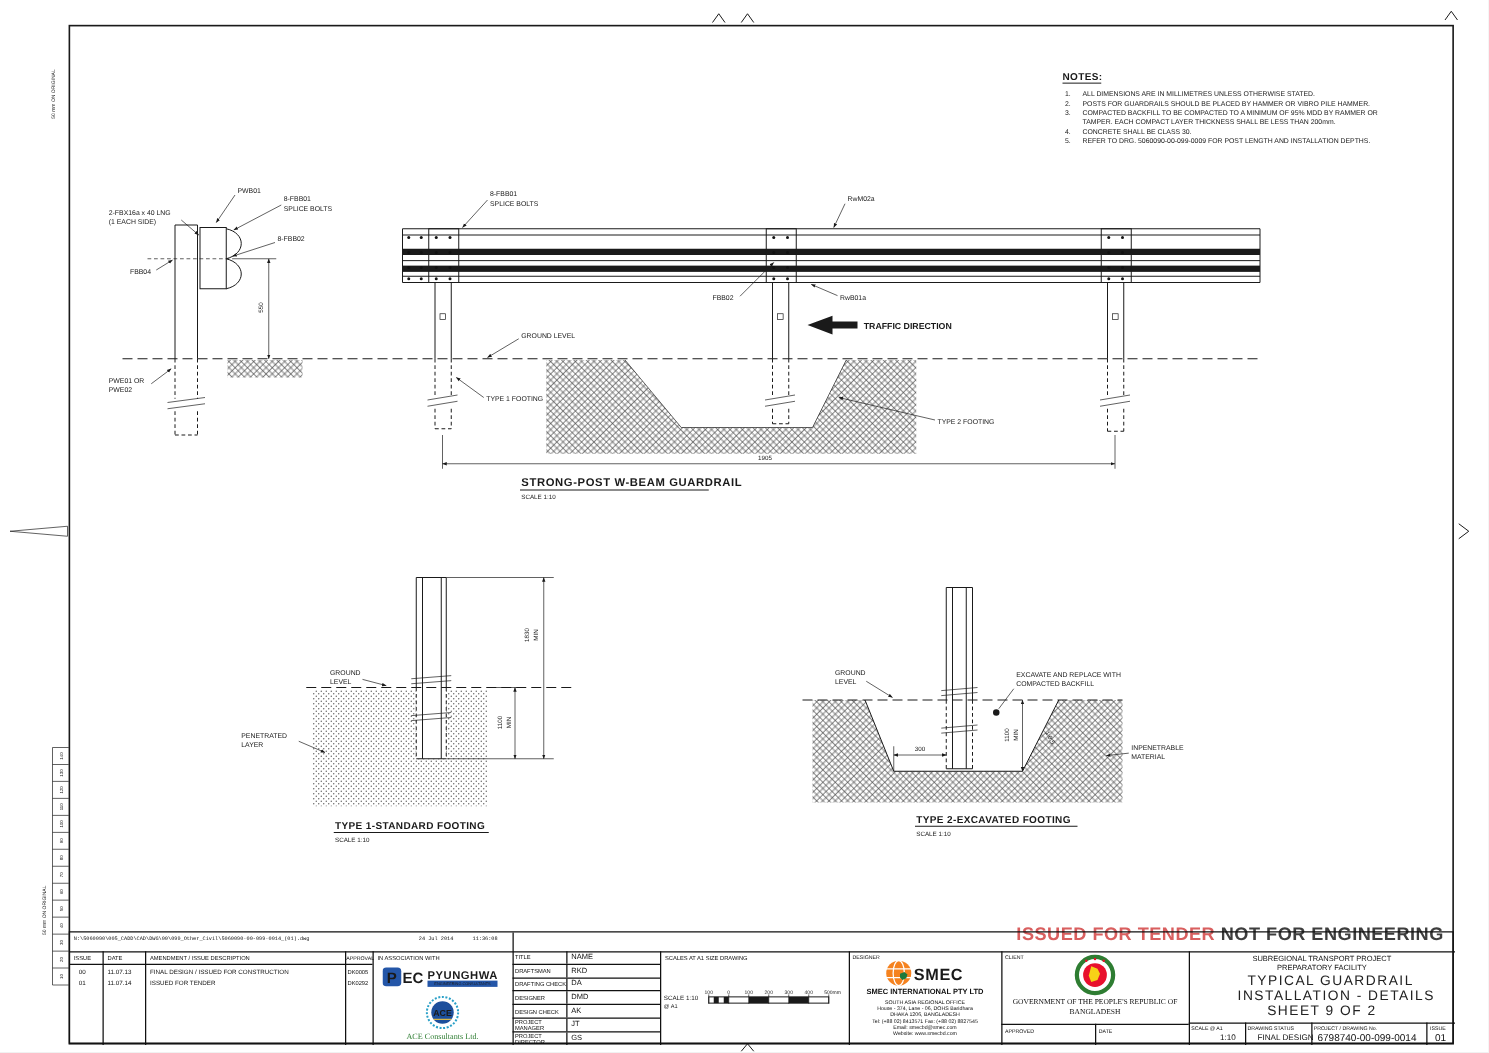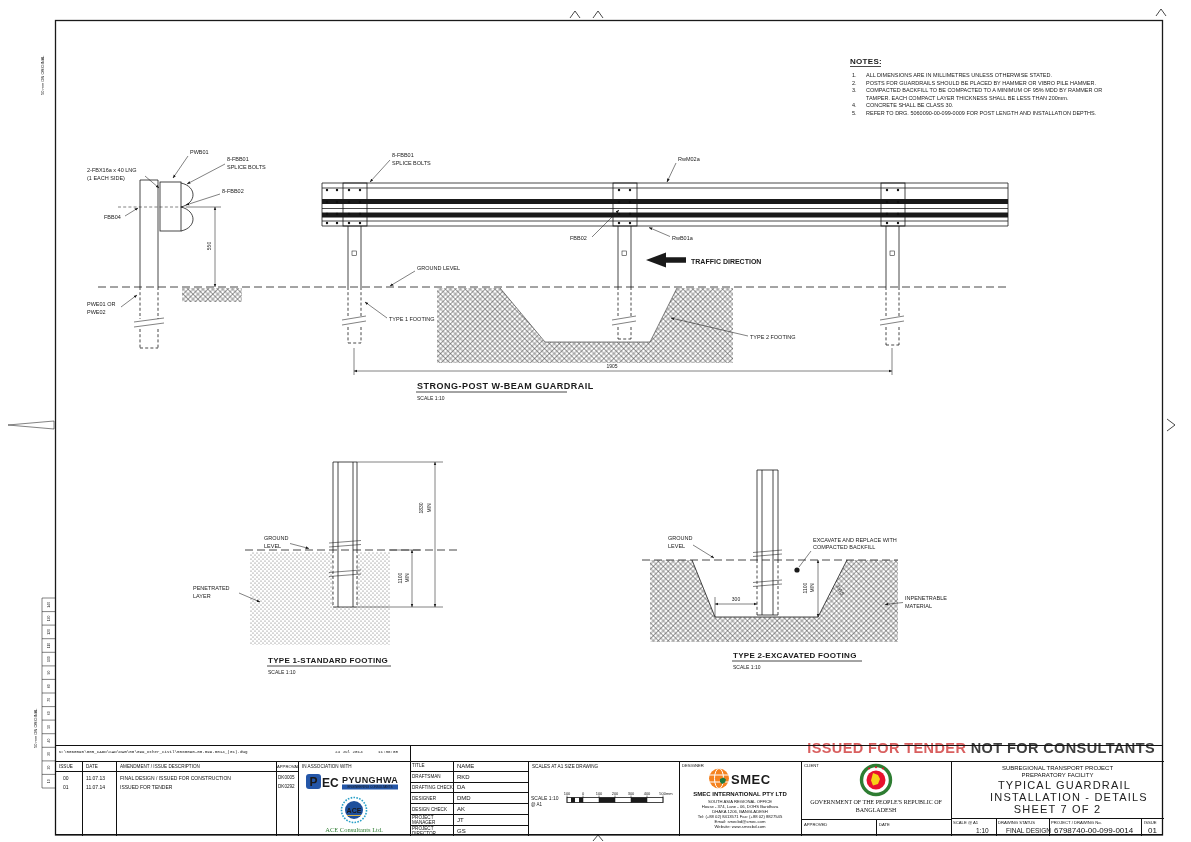--- a/index.html
+++ b/index.html
@@ -314,21 +314,21 @@
     <rect x="571" y="797.5" width="4" height="5" fill="#1a1a1a"></rect>
     <rect x="579" y="797.5" width="4" height="5" fill="#1a1a1a"></rect>
     <rect x="599" y="797.5" width="16" height="5" fill="#1a1a1a"></rect>
     <rect x="631" y="797.5" width="16" height="5" fill="#1a1a1a"></rect>
     <path class="thin" d="M567,795.5 V803 M583,795.5 V803 M599,795.5 V803 M615,795.5 V803 M631,795.5 V803 M647,795.5 V803 M663,795.5 V803"></path>
   </g>
 </svg>
 
 <div class="stamp">
   <span class="red">ISSUED FOR TENDER</span>
-  <span class="dark">NOT FOR CONSULTANTS</span>
+  <span class="dark">NOT FOR ENGINEERING</span>
 </div>
 
 <div class="tb">
 
   <div class="hl" style="left:0;top:15px;width:1108px;"></div>
   <div class="vl" style="left:242px;top:15px;height:75px;"></div>
   <div class="vl" style="left:354px;top:0;height:90px;"></div>
   <div class="vl" style="left:472px;top:15px;height:75px;"></div>
   <div class="vl" style="left:623px;top:15px;height:75px;"></div>
   <div class="vl" style="left:745px;top:15px;height:75px;"></div>
@@ -443,21 +443,21 @@
     <div class="vl" style="left:820px;top:73px;height:17px;"></div>
     <div class="abs h4" style="left:748px;top:76px;">APPROVED</div>
     <div class="abs h4" style="left:823px;top:76px;">DATE</div>
   </div>
 
   <div>
     <div class="abs ctr h6" style="left:895px;top:19px;width:213px;">SUBREGIONAL TRANSPORT PROJECT</div>
     <div class="abs ctr h6" style="left:895px;top:26px;width:213px;">PREPARATORY FACILITY</div>
     <div class="abs ctr ttl1" style="left:895px;top:33px;width:227px;">TYPICAL GUARDRAIL</div>
     <div class="abs ctr ttl1" style="left:895px;top:45px;width:236px;">INSTALLATION - DETAILS</div>
-    <div class="abs ctr ttl1" style="left:895px;top:57px;width:213px;">SHEET 7 OF 2</div>
+    <div class="abs ctr ttl1" style="left:895px;top:57px;width:213px;">SHEET 9 OF 2</div>
     <div class="hl" style="left:895px;top:72px;width:213px;"></div>
     <div class="vl" style="left:940px;top:72px;height:18px;"></div>
     <div class="vl" style="left:993px;top:72px;height:18px;"></div>
     <div class="vl" style="left:1085px;top:72px;height:18px;"></div>
     <div class="abs h4" style="left:897px;top:74px;">SCALE  @ A1</div>
     <div class="abs h65" style="left:920px;top:81px;">1:10</div>
     <div class="abs h4" style="left:942px;top:74px;">DRAWING STATUS</div>
     <div class="abs h65" style="left:950px;top:81px;">FINAL DESIGN</div>
     <div class="abs h4" style="left:995px;top:74px;">PROJECT / DRAWING No.</div>
     <div class="abs h8" style="left:998px;top:80px;">6798740-00-099-0014</div>

